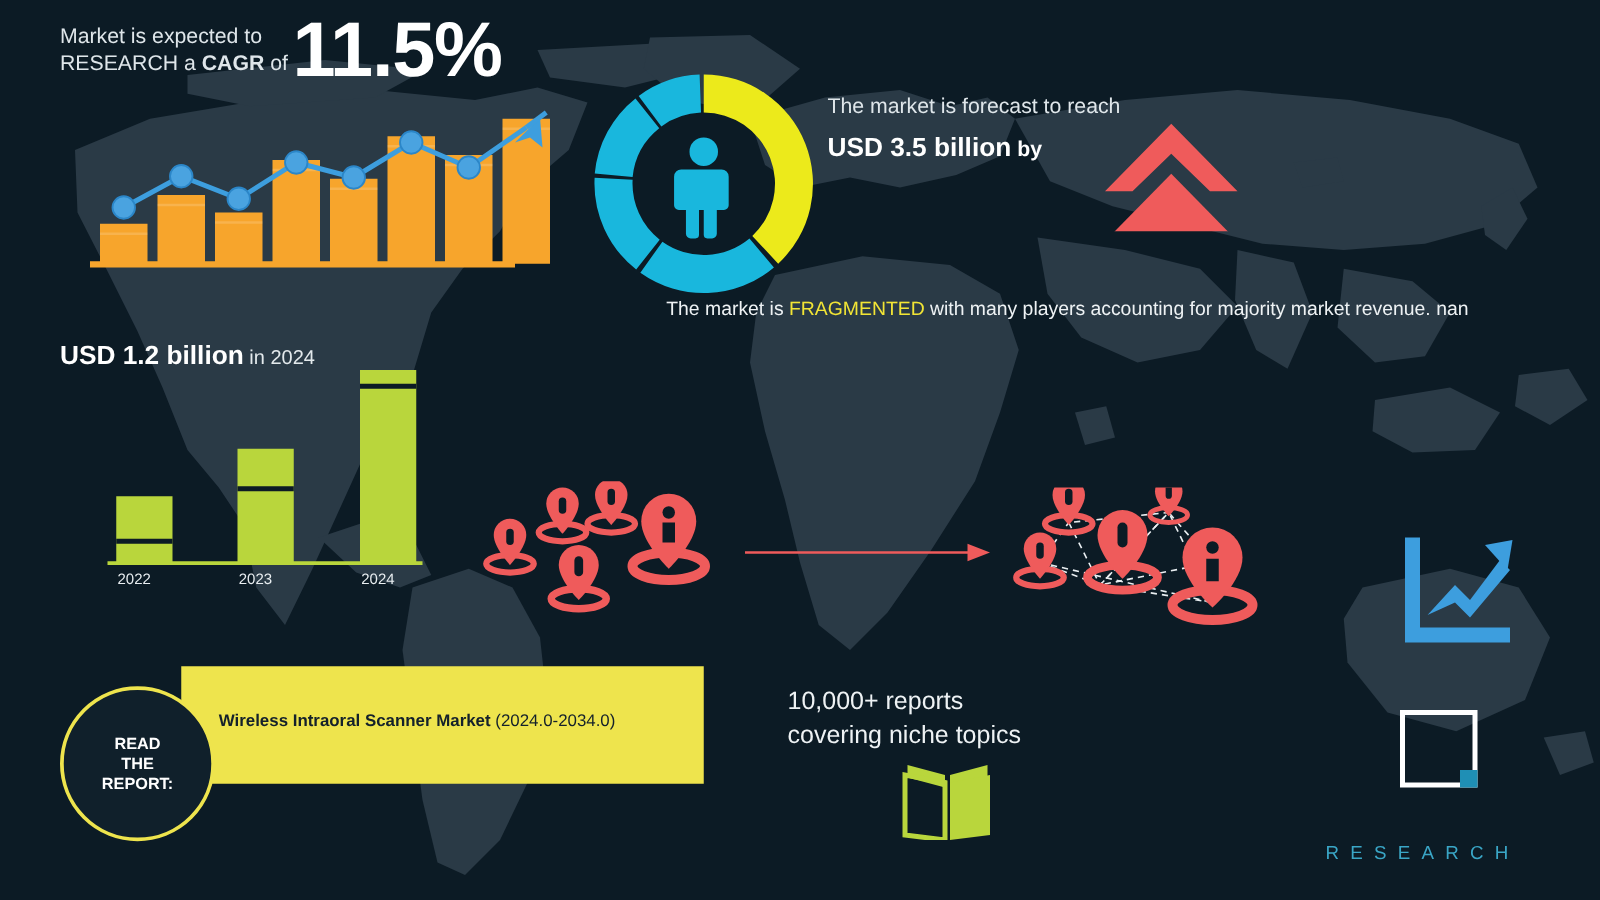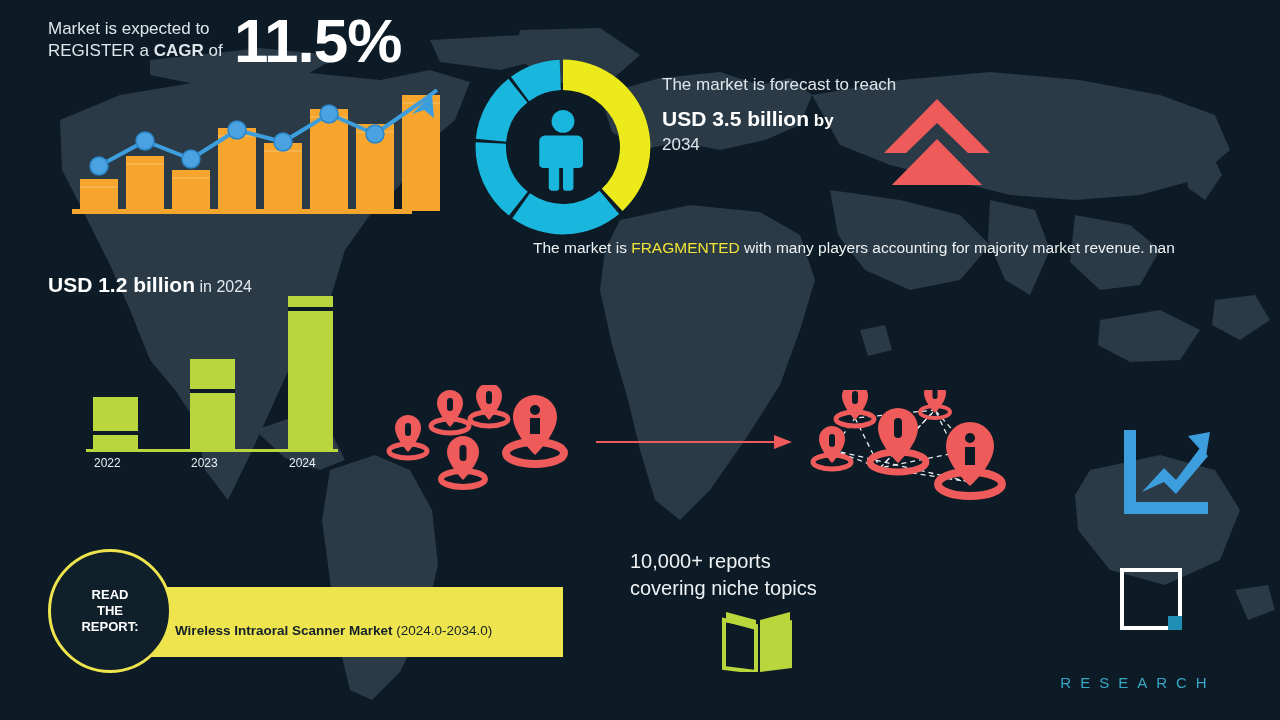--- a/index.html
+++ b/index.html
@@ -25,21 +25,21 @@
   #fragWord{color:#f2e535;font-weight:400;}
 
   #valuedBlock{left:48px;top:271px;width:320px;}
   #valuedBlock .l1{font-size:15.5px;line-height:21px;color:#dfe6ea;}
   #valuedBlock .l2{font-size:21px;line-height:28px;color:#ffffff;font-weight:700;}
   #valuedBlock .l2 .small{font-size:16px;font-weight:400;color:#e3e9ec;}
 
   #reportsBlock{left:630px;top:548px;width:280px;font-size:20px;line-height:27px;color:#eef2f4;}
 
   
-  #banner{left:145px;top:587px;width:418px;height:70px;background:#eee44d;}
+  #banner{left:145px;top:533px;width:418px;height:94px;background:#eee44d;}
   #bannerText{position:absolute;left:30px;top:36px;font-size:13.5px;font-weight:700;color:#14212b;}
   #bannerText .paren{font-weight:400;}
   #readCircle{left:48px;top:549px;width:118px;height:118px;border-radius:50%;
               background:#10202b;border:3px solid #eee44d;
               display:flex;align-items:center;justify-content:center;}
   #readCircle span{font-size:13px;font-weight:700;color:#ffffff;text-align:center;line-height:16px;}
 
   
   #greenChart{left:78px;top:296px;width:260px;height:170px;}
   .gbar{position:absolute;background:#b9d63c;bottom:15px;}
@@ -106,21 +106,21 @@
       <path d="M1235,590 L1268,585 L1275,610 L1248,620 Z"></path>
 
       <path d="M1185,165 L1210,150 L1222,175 L1205,200 L1188,188 Z"></path>
       <path d="M1035,130 L1070,126 L1075,145 L1042,150 Z"></path>
       <path d="M860,330 L885,325 L892,350 L868,356 Z"></path>
     </g>
   </svg>
 
   <div class="abs" id="cagrBlock">
     <div id="cagrLine1">Market is expected to</div>
-    <div id="cagrLine2"><span>REGISTER a </span><b>CAGR</b><span> of</span></div>
+    <div id="cagrLine2"><span>RESEARCH a </span><b>CAGR</b><span> of</span></div>
   </div>
   <div id="cagrValue" class="abs">11.5%</div>
 
   <div class="abs" id="orangeChart">
     <div class="obar" style="left:8px;width:38px;height:32px;">
         <i class="cap"></i>
       </div>
     <div class="obar" style="left:54px;width:38px;height:55px;">
         <i class="cap"></i>
       </div>
@@ -174,21 +174,20 @@
         <path d="M-15,-12 h30 a6,6 0 0,1 6,6 v24 a4,4 0 0,1 -4,4 h-6 v20 a4,4 0 0,1 -4,4
                  h-4 a3,3 0 0,1 -3,-3 v-21 h-4 v21 a3,3 0 0,1 -3,3 h-4 a4,4 0 0,1 -4,-4
                  v-20 h-6 a4,4 0 0,1 -4,-4 v-24 a6,6 0 0,1 6,-6 Z"></path>
       </g>
     </g>
   </svg>
 
   <div class="abs" id="forecastBlock">
     <div class="l1">The market is forecast to reach</div>
     <div class="l2"><span>USD 3.5 billion</span><span class="small"> by</span></div>
-    <div class="l3">2034</div>
   </div>
 
   <svg class="abs" style="left:880px;top:95px;" width="115" height="90">
     <path d="M57,4 L110,58 L88,58 L57,28 L26,58 L4,58 Z" fill="#ef5b5b"></path>
     <path d="M57,44 L110,98 L4,98 Z" fill="#ef5b5b"></path>
   </svg>
 
   <div class="abs" id="fragBlock"><span>The market is </span><span id="fragWord">FRAGMENTED</span><span> with many players accounting for majority market revenue. nan</span></div>
 
   <div class="abs" id="valuedBlock">

